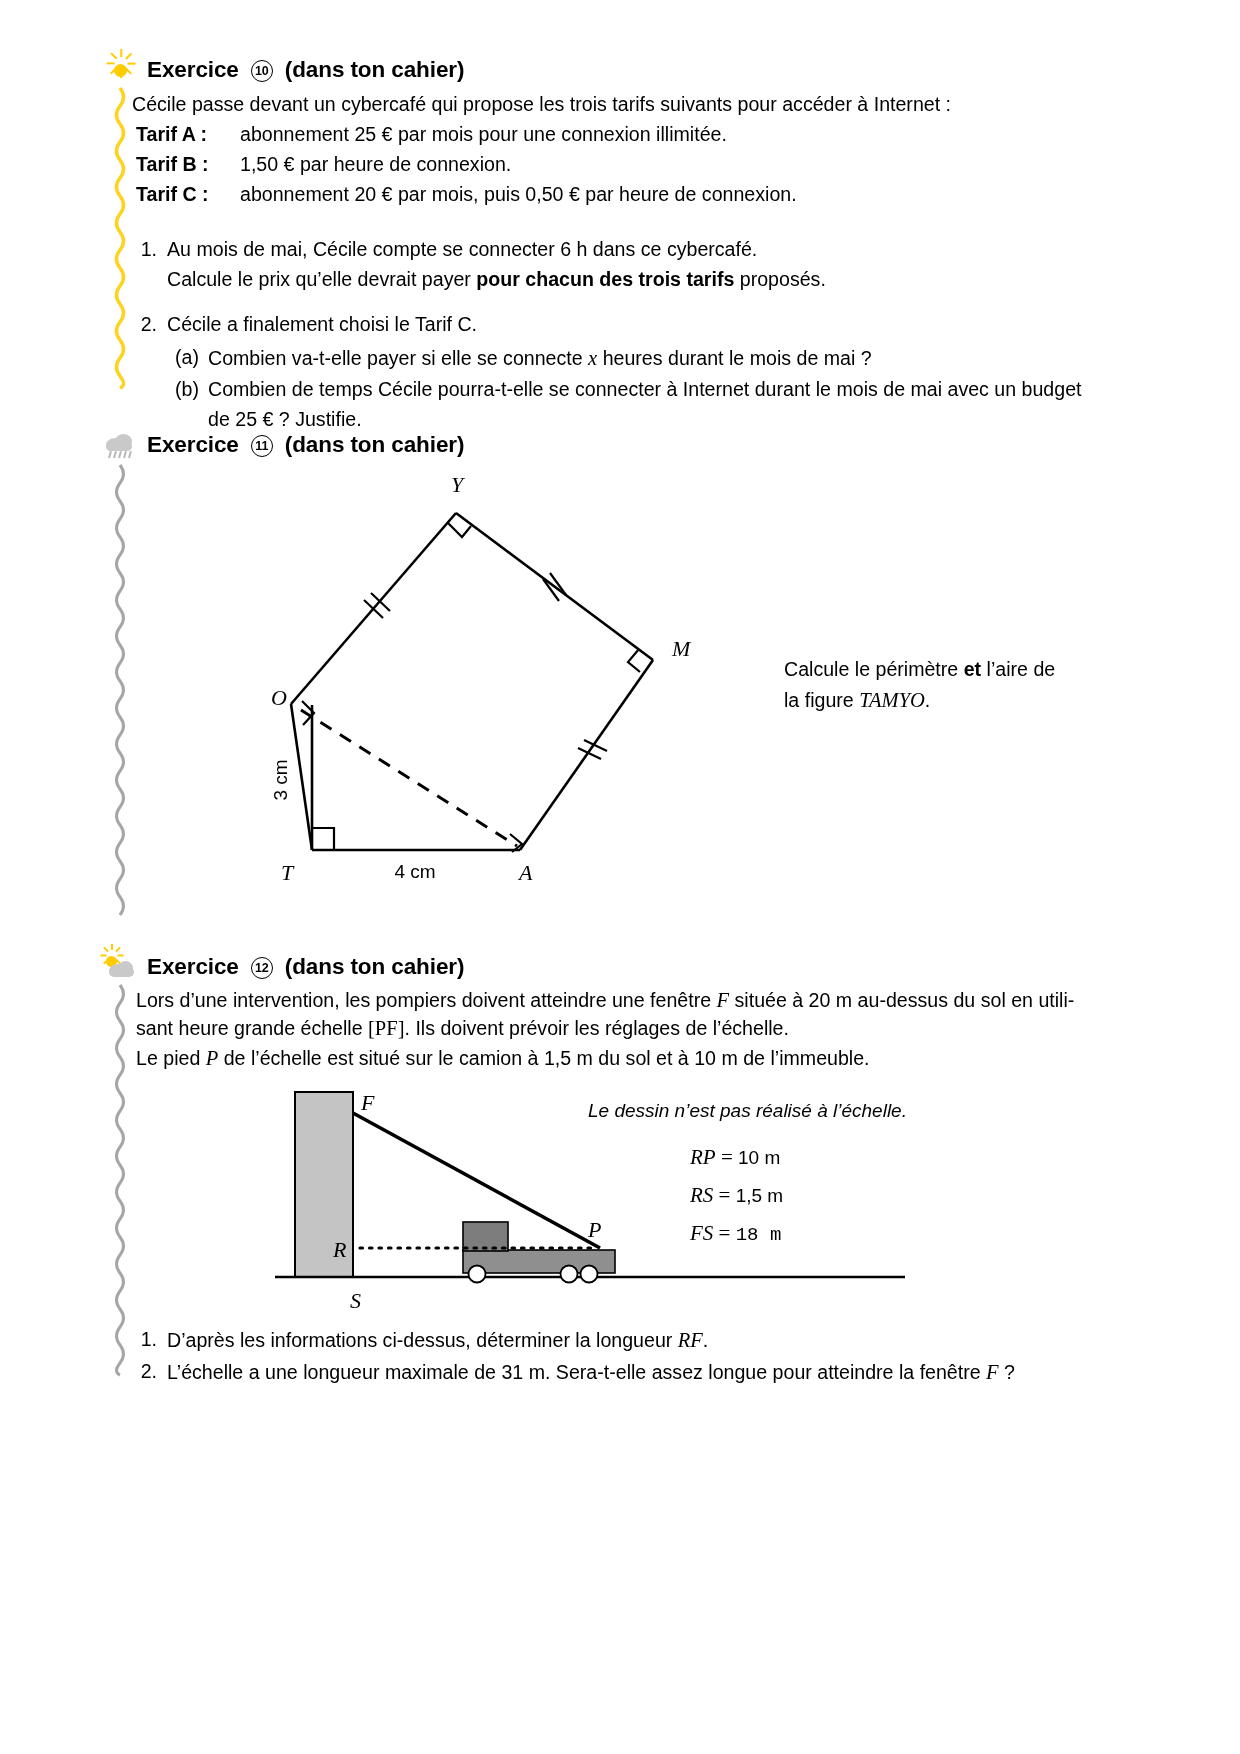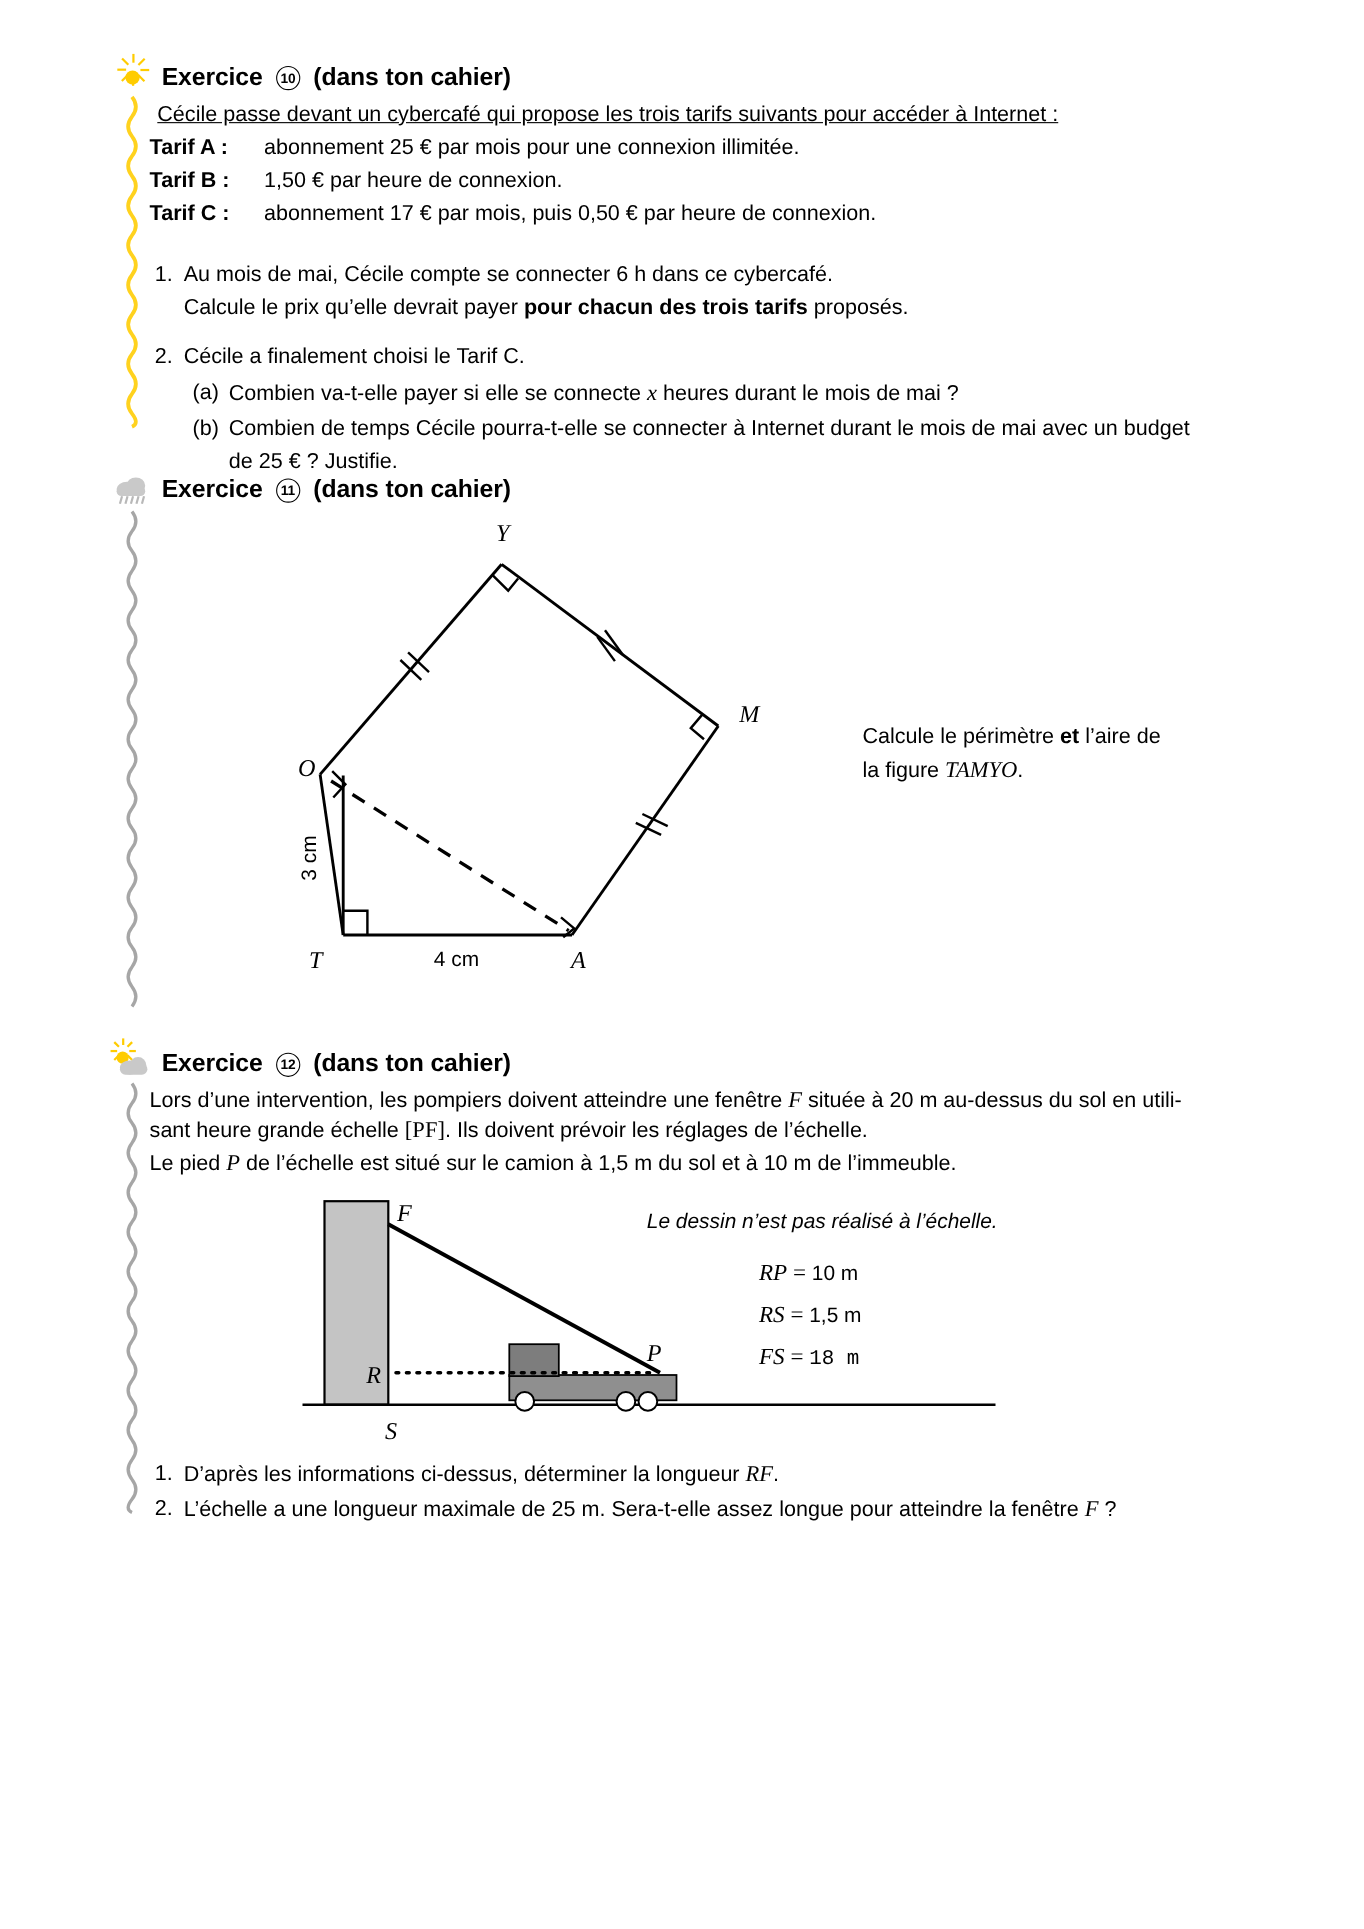--- a/index.html
+++ b/index.html
@@ -175,33 +175,33 @@
       <span class="title-txt">Exercice</span>
       <span class="num-circle">10</span>
       <span class="tail-txt">(dans ton cahier)</span>
     </div>
   </div>
 
   <svg class="squiggle" style="left:112px; top:88px;" width="16" height="300">
     <path d="M8 0 q7 9 0 18 q-7 9 0 18 q7 9 0 18 q-7 9 0 18 q7 9 0 18 q-7 9 0 18 q7 9 0 18 q-7 9 0 18 q7 9 0 18 q-7 9 0 18 q7 9 0 18 q-7 9 0 18 q7 9 0 18 q-7 9 0 18 q7 9 0 18 q-7 9 0 18 q7 9 0 12" fill="none" stroke="#FFD21E" stroke-width="3.4"></path>
   </svg>
 
-  <div class="txt" style="position:absolute; left:143px; top:90px;text-decoration:underline;">Cécile passe devant un cybercafé qui propose les trois tarifs suivants pour accéder à Internet :</div>
+  <div class="txt" style="position:absolute; left:132px; top:90px;">Cécile passe devant un cybercafé qui propose les trois tarifs suivants pour accéder à Internet :</div>
 
   <div class="tariff-row" style="position:absolute; left:136px; top:120px;">
     <span class="tariff-label">Tarif A :</span>
     <span>abonnement 25 € par mois pour une connexion illimitée.</span>
   </div>
   <div class="tariff-row" style="position:absolute; left:136px; top:150px;">
     <span class="tariff-label">Tarif B :</span>
     <span>1,50 € par heure de connexion.</span>
   </div>
   <div class="tariff-row" style="position:absolute; left:136px; top:180px;">
     <span class="tariff-label">Tarif C :</span>
-    <span>abonnement 17 € par mois, puis 0,50 € par heure de connexion.</span>
+    <span>abonnement 20 € par mois, puis 0,50 € par heure de connexion.</span>
   </div>
 
   <div class="list-row" style="position:absolute; left:135px; top:235px;">
     <span class="list-marker lm-num">1.</span>
     <span>Au mois de mai, Cécile compte se connecter 6 h dans ce cybercafé.</span>
   </div>
   <div class="txt" style="position:absolute; left:167px; top:265px;">
     <span>Calcule le prix qu’elle devrait payer </span><span class="b">pour chacun des trois tarifs</span><span> proposés.</span>
   </div>
 
@@ -372,16 +372,16 @@
     <span>=</span>
     <span style="font-family:Liberation Mono, monospace; font-size:19px;">18 m</span>
   </div>
 
   <div class="list-row" style="position:absolute; left:135px; top:1325px;">
     <span class="list-marker lm-num">1.</span>
     <span><span>D’après les informations ci-dessus, déterminer la longueur </span><span class="mathit">RF</span><span>.</span></span>
   </div>
   <div class="list-row" style="position:absolute; left:135px; top:1357px;">
     <span class="list-marker lm-num">2.</span>
-    <span><span>L’échelle a une longueur maximale de 25 m. Sera-t-elle assez longue pour atteindre la fenêtre </span><span class="mathit">F</span><span> ?</span></span>
+    <span><span>L’échelle a une longueur maximale de 31 m. Sera-t-elle assez longue pour atteindre la fenêtre </span><span class="mathit">F</span><span> ?</span></span>
   </div>
 
 </div>
 
 </body></html>

